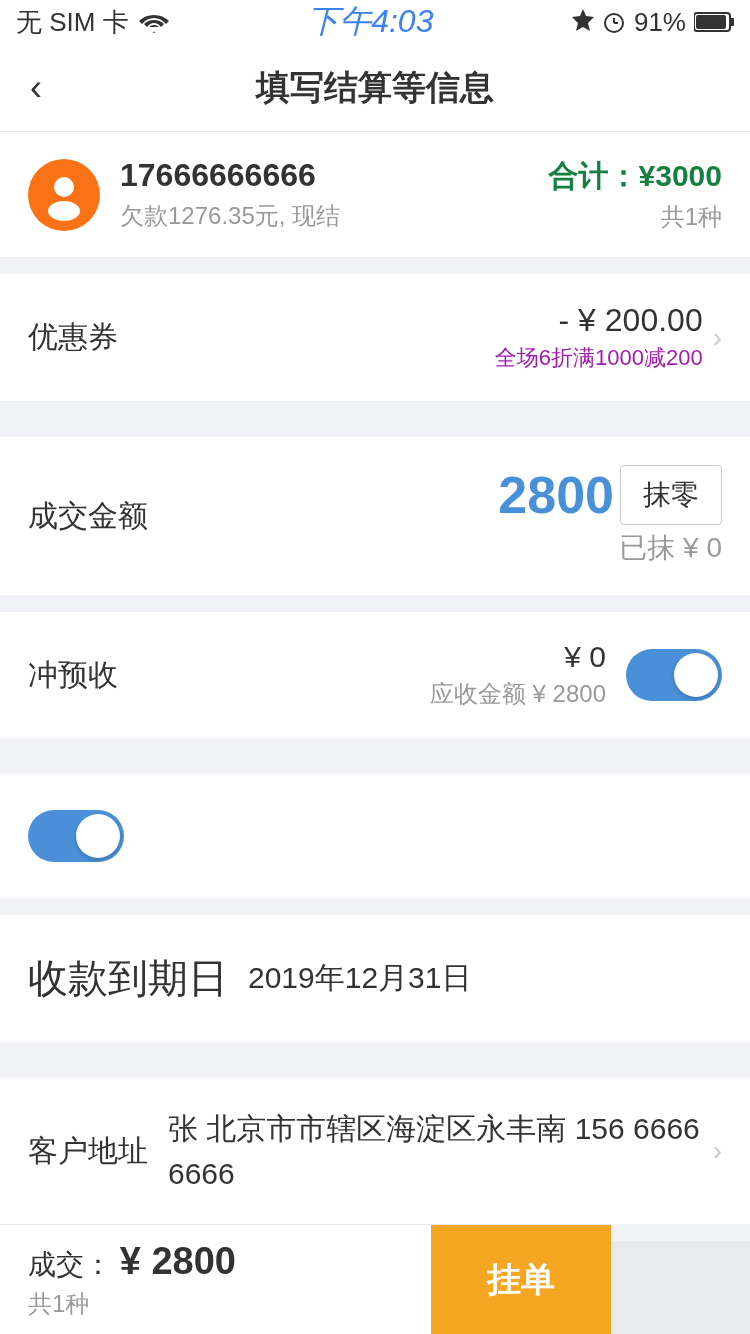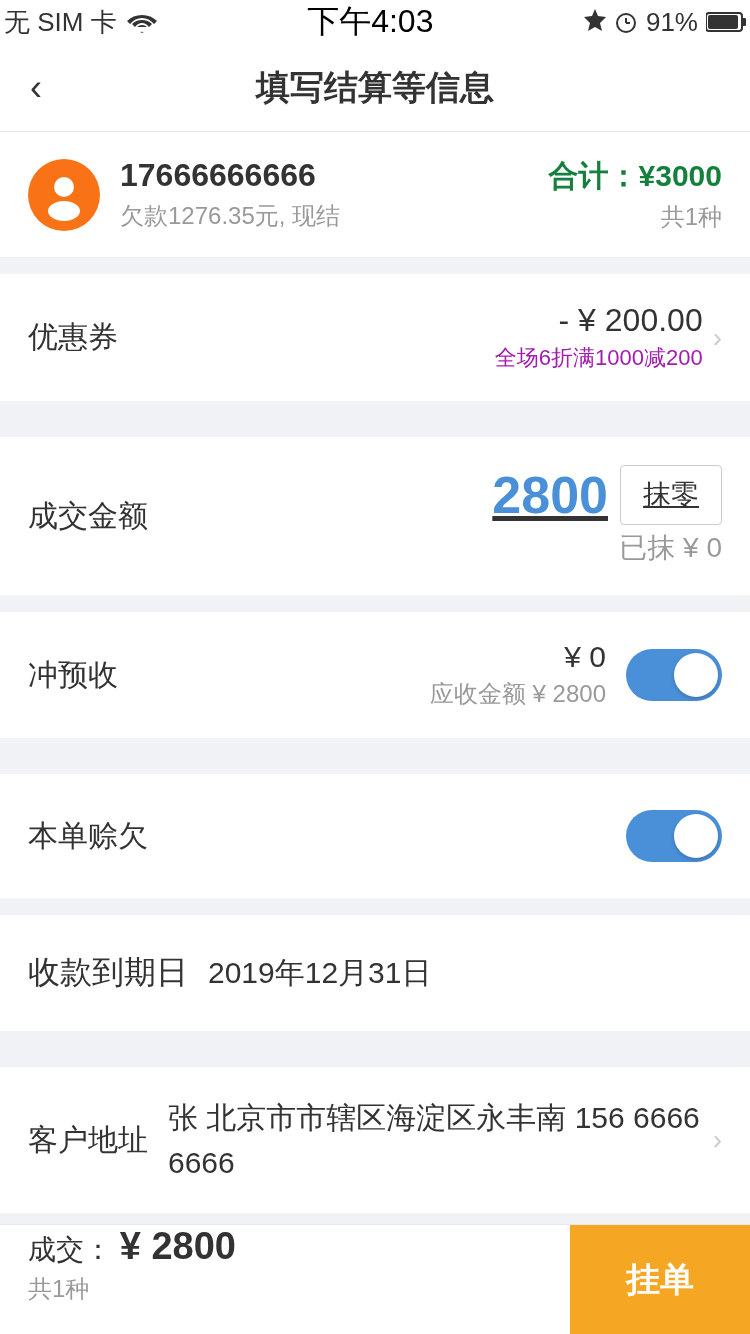--- a/index.html
+++ b/index.html
@@ -13,25 +13,25 @@
       position: relative;
     }
 
     
     .status-bar {
       height: 44px;
       background: #fff;
       display: flex;
       align-items: center;
       justify-content: space-between;
-      padding: 0 4px;
+      padding: 0 16px;
       font-size: 28px;
     }
     .status-left { font-size: 26px; color: #333; display: flex; align-items: center; gap: 10px; }
-    .status-center { font-size: 32px; font-weight: 500; color: #000000; }
+    .status-center { font-size: 32px; font-weight: 500; color: #3b82f6; font-style: italic; }
     .status-right { display: flex; align-items: center; gap: 8px; font-size: 26px; color: #333; }
 
     
     .nav-bar {
       height: 88px;
       background: #fff;
       display: flex;
       align-items: center;
       justify-content: center;
       position: relative;
@@ -111,21 +111,21 @@
     
     .row-item {
       display: flex;
       align-items: center;
       justify-content: space-between;
       padding: 28px 28px;
       background: #fff;
       border-bottom: 1px solid #f5f5f5;
     }
     .row-label { font-size: 30px; color: #333; }
-    .row-right { display: flex; align-items: center; gap: 12px; text-decoration: underline; }
+    .row-right { display: flex; align-items: center; gap: 6px; }
 
     
     .transaction-amount {
       font-size: 52px;
       color: #4a90d9;
       font-weight: 600;
     }
     .erase-btn {
       border: 1px solid #ccc;
       border-radius: 4px;
@@ -181,21 +181,21 @@
     }
     .single-label { font-size: 30px; color: #333; flex: 1; }
 
     
     .expiry-row {
       display: flex;
       align-items: center;
       padding: 36px 28px;
       background: #fff;
     }
-    .expiry-label { font-size: 32px; color: #333; margin-right: 20px; }
+    .expiry-label { font-size: 40px; color: #333; margin-right: 20px; }
     .expiry-date { font-size: 30px; color: #333; }
 
     
     .logistics-divider {
       display: flex;
       align-items: center;
       padding: 28px 28px;
       background: #f0f2f5;
     }
     .logistics-line {
@@ -225,24 +225,25 @@
     .gray-area {
       height: 200px;
       background: #e8eaed;
     }
 
     
     .bottom-bar {
       position: fixed;
       bottom: 0;
       left: 0;
-      width: 750px;
+      width: 611px;
       height: 110px;
       background: #fff;
       display: flex;
+      align-items: center;
       border-top: 1px solid #e8e8e8;
       gap: 11px;
     }
     .bottom-summary {
       flex: 1;
       padding: 0 28px;
     }
     .bottom-total { font-size: 28px; color: #333; }
     .bottom-total strong { font-size: 38px; font-weight: 600; }
     .bottom-count { font-size: 24px; color: #999; margin-top: 4px; }
@@ -353,21 +354,20 @@
       </div>
       <div class="toggle">
         <div class="toggle-knob"></div>
       </div>
     </div>
   </div>
 
   <div class="section-divider"></div>
 
   <div class="single-row card">
-    <div class="single-label">本单赊欠</div>
     <div class="toggle">
       <div class="toggle-knob"></div>
     </div>
   </div>
 
   <div class="expiry-row card">
     <span class="expiry-label">收款到期日</span>
     <span class="expiry-date">2019年12月31日</span>
   </div>
 

